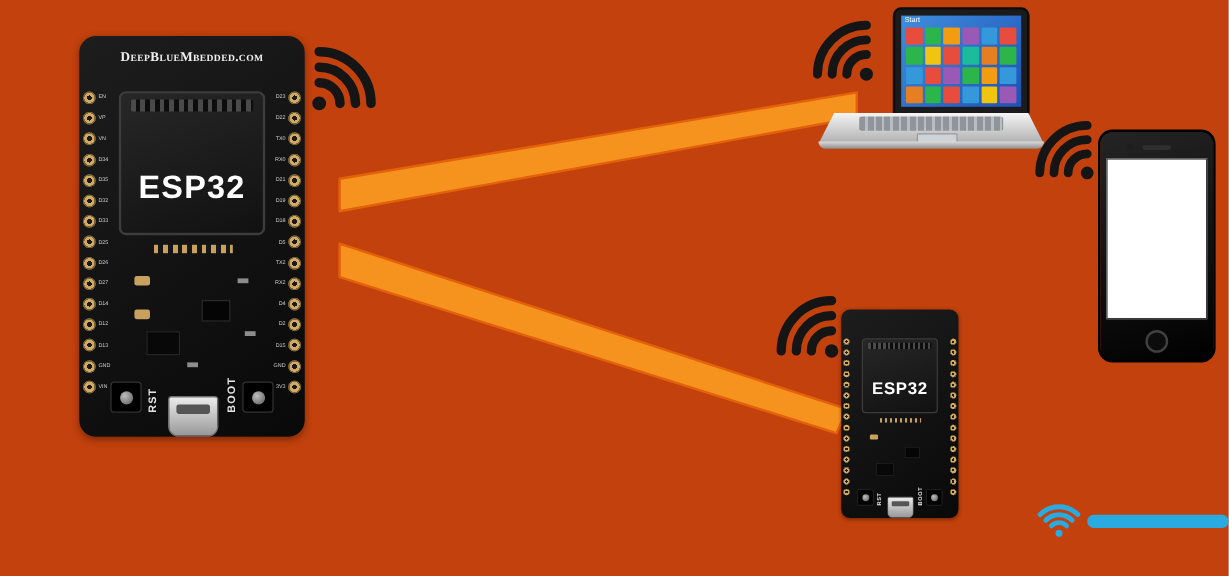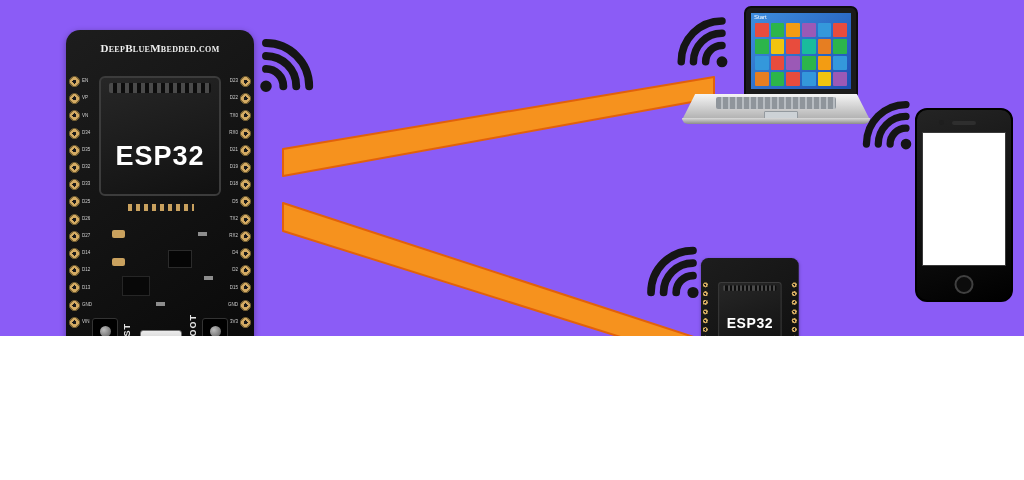--- a/index.html
+++ b/index.html
@@ -1,16 +1,16 @@
 <!DOCTYPE html>
 <html style="--beam-fill: #F6921E; --beam-edge: #E2610A; --accent-blue: #29ABE2; --wifi-black: #151515;"><head>
 <meta charset="utf-8">
 <style>
   html,body{margin:0;padding:0;background:#fff;}
-  #stage{position:relative;width:1024px;height:336px;background:#8b5cf6;overflow:hidden;
+  #stage{position:relative;width:1024px;height:480px;background:#c2410c;overflow:hidden;
          font-family:"Liberation Sans",sans-serif;}
   .overlay{position:absolute;left:0;top:0;}
 
   
   .board{position:absolute;width:188px;height:334px;border-radius:14px;
          background:linear-gradient(145deg,#1d1d1d,#090909);
          box-shadow:0 2px 6px rgba(0,0,0,.35);}
   .brand{position:absolute;top:12px;left:0;right:0;text-align:center;
          font-family:"Liberation Serif",serif;font-variant:small-caps;font-weight:bold;
          font-size:11px;color:#f0f0f0;letter-spacing:.3px;}

